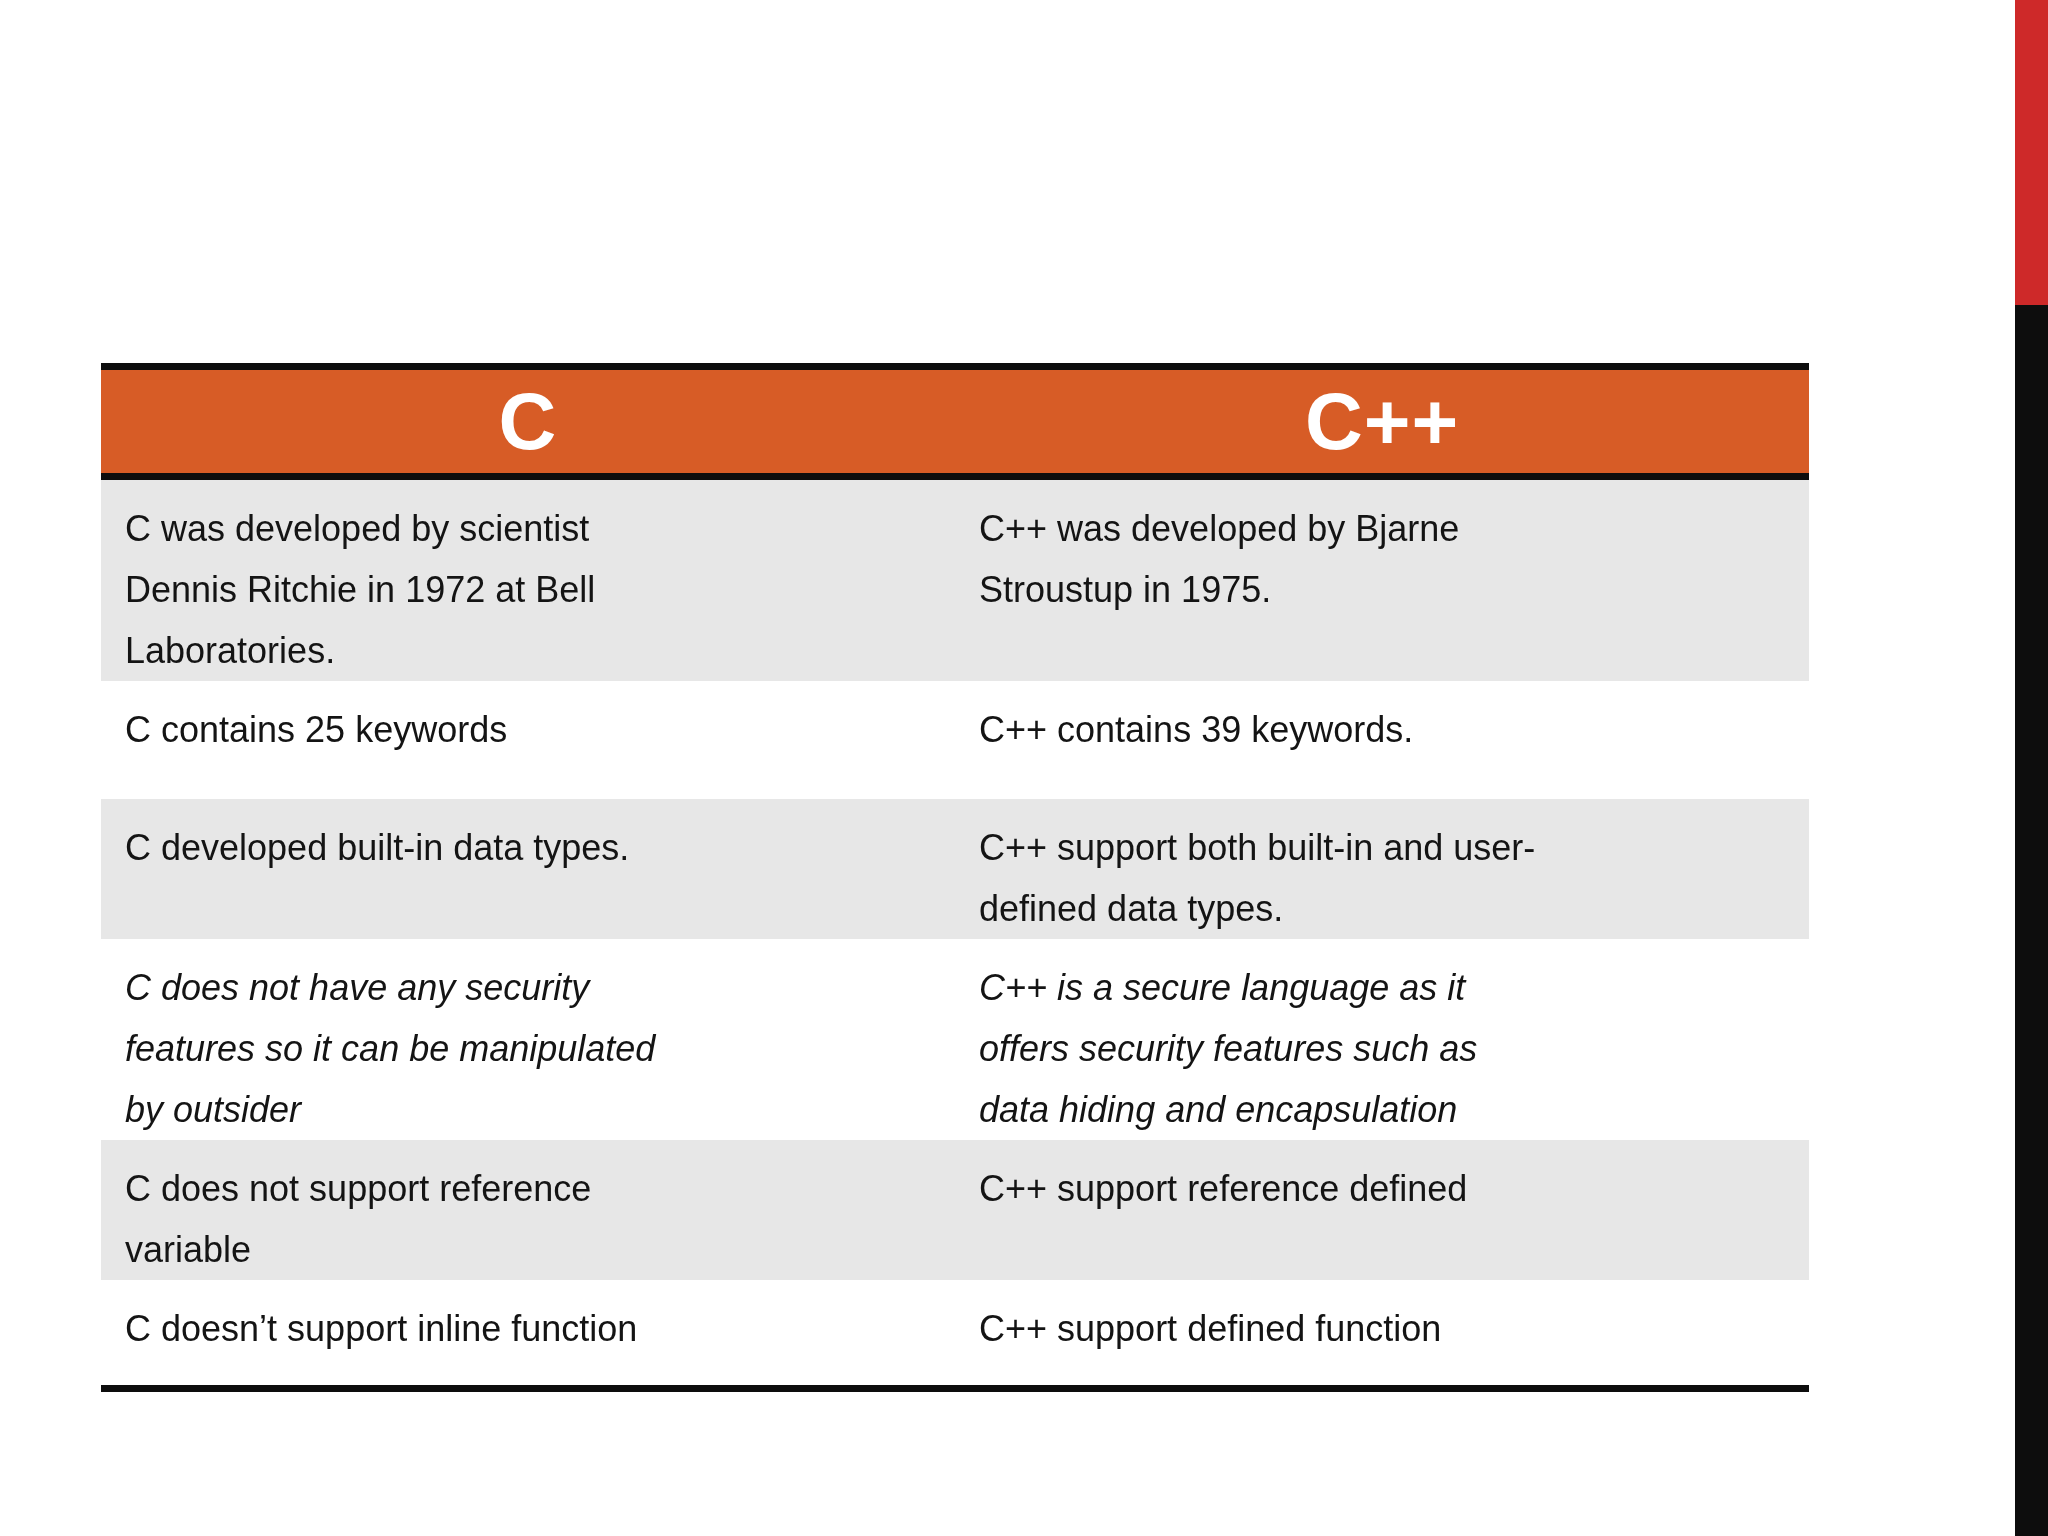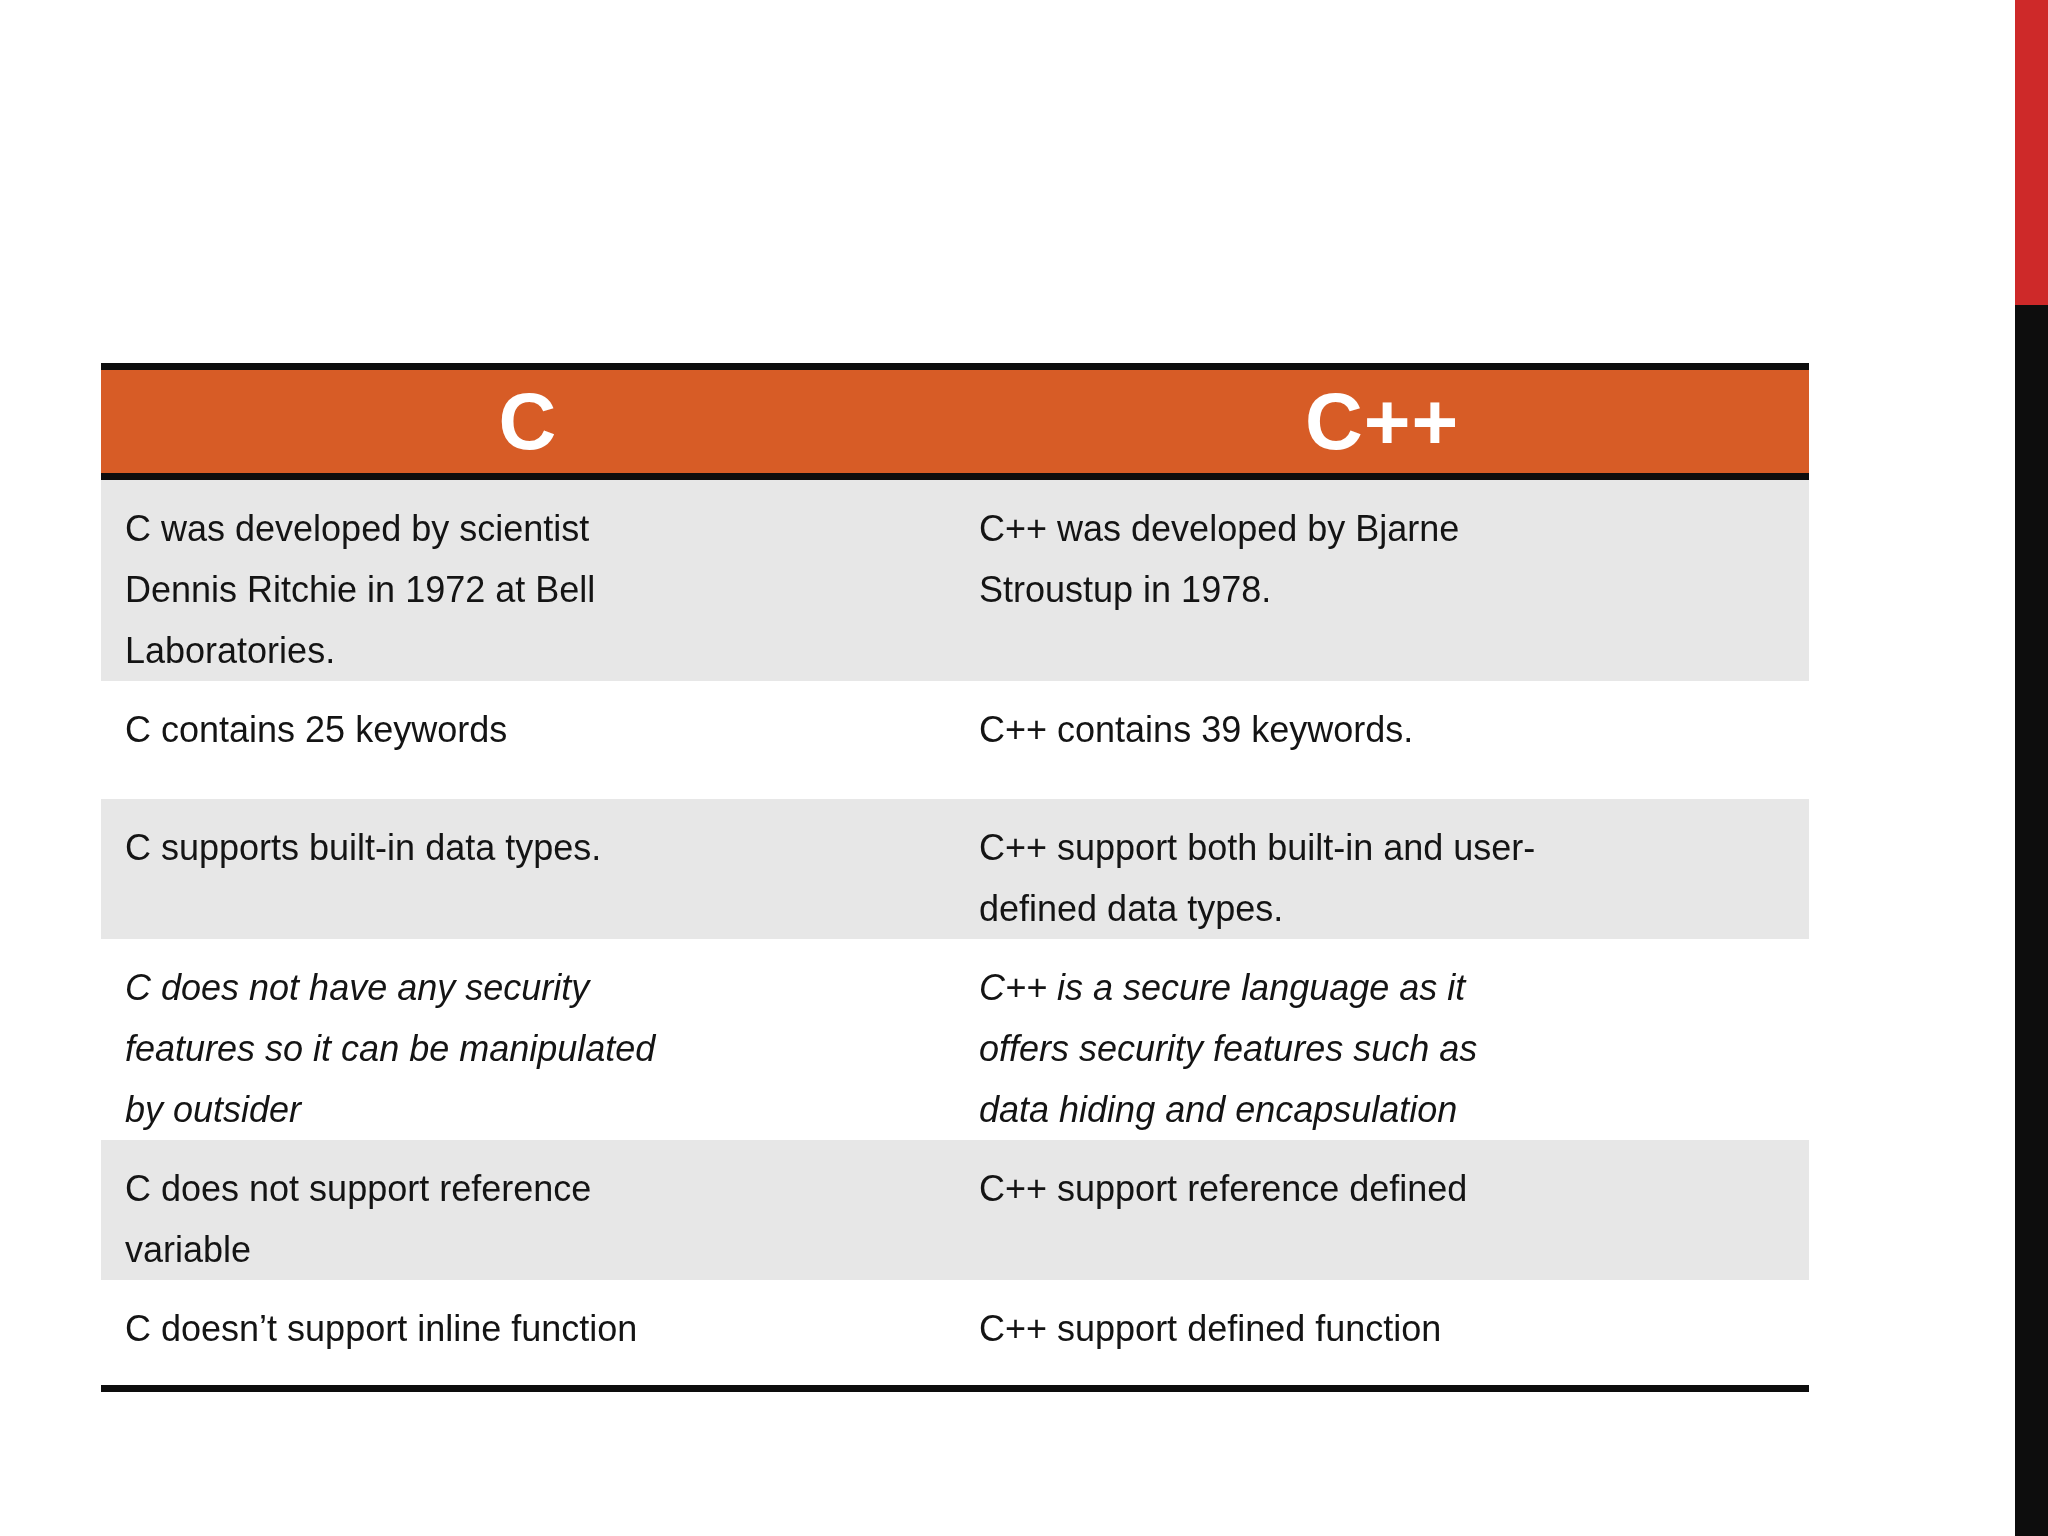--- a/index.html
+++ b/index.html
@@ -84,28 +84,28 @@
         <th>C</th>
         <th>C++</th>
       </tr>
     </thead>
     <tbody>
       <tr>
         <td>C was developed by scientist
 Dennis Ritchie in 1972 at Bell
 Laboratories.</td>
         <td>C++ was developed by Bjarne
-Stroustup in 1978.</td>
+Stroustup in 1975.</td>
       </tr>
       <tr>
         <td>C contains 25 keywords</td>
         <td>C++ contains 39 keywords.</td>
       </tr>
       <tr>
-        <td>C supports built-in data types.</td>
+        <td>C developed built-in data types.</td>
         <td>C++ support both built-in and user-
 defined data types.</td>
       </tr>
       <tr>
         <td>C does not have any security
 features so it can be manipulated
 by outsider</td>
         <td>C++ is a secure language as it
 offers security features such as
 data hiding and encapsulation</td>

